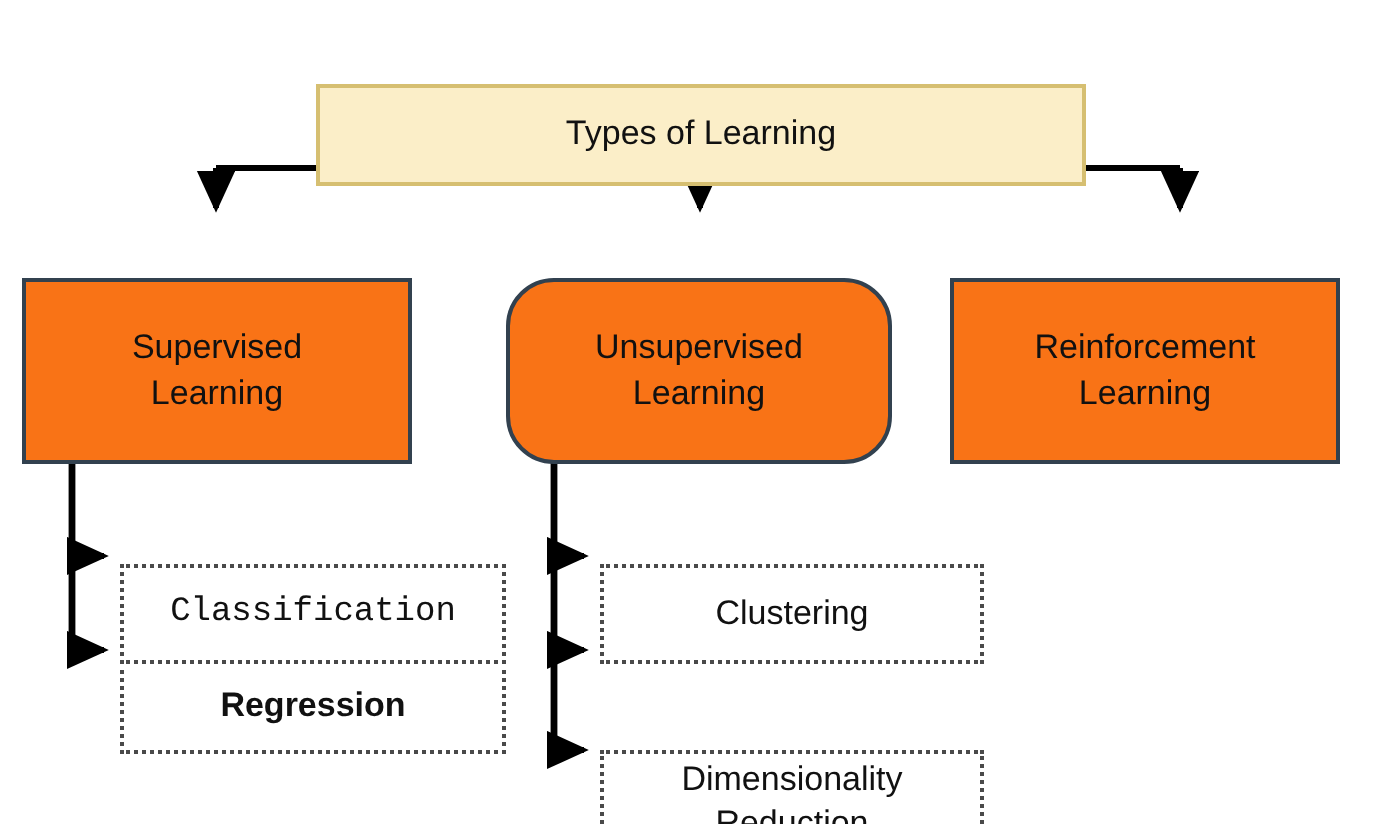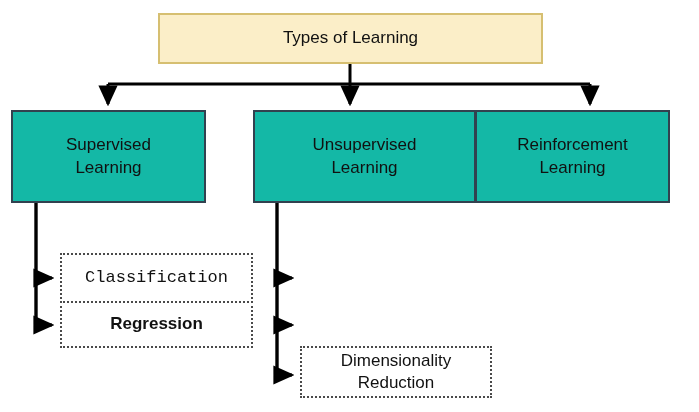--- a/index.html
+++ b/index.html
@@ -17,28 +17,29 @@
   }
   .node {
     position: absolute;
     box-sizing: border-box;
     display: flex;
     align-items: center;
     justify-content: center;
     text-align: center;
     line-height: 1.32;
     color: #111111;
+    margin-top: 29px;
   }
   .node-title {
     background: #fbeec8;
     border: 2px solid #d6bf71;
     font-size: 17px;
   }
   .node-primary {
-    background: #14b8a6;
+    background: #f97316;
     border: 2px solid #32414f;
     font-size: 17px;
   }
   .node-leaf {
     background: transparent;
     border: 2px dotted #4a4a4a;
     font-size: 17px;
   }
   .node-label {
     display: block;
@@ -97,38 +98,41 @@
 
   <div class="node node-title" style="left:158px; top:13px; width:385px; height:51px;">
     <span class="node-label">Types of Learning</span>
   </div>
 
   <div class="node node-primary" style="left:11px; top:110px; width:195px; height:93px;">
     <span class="node-label">Supervised
 Learning</span>
   </div>
 
-  <div class="node node-primary" style="left:253px; top:110px; width:223px; height:93px;">
+  <div class="node node-primary" style="left:253px; top:110px; width:193px; height:93px;border-radius:24px;">
     <span class="node-label">Unsupervised
 Learning</span>
   </div>
 
   <div class="node node-primary" style="left:475px; top:110px; width:195px; height:93px;">
     <span class="node-label">Reinforcement
 Learning</span>
   </div>
 
   <div class="node node-leaf" style="left:60px; top:253px; width:193px; height:50px;font-family:Liberation Mono, monospace;">
     <span class="node-label">Classification</span>
   </div>
 
   <div class="node node-leaf" style="left:60px; top:301px; width:193px; height:47px;font-weight:bold;">
     <span class="node-label">Regression</span>
   </div>
 
+  <div class="node node-leaf" style="left:300px; top:253px; width:192px; height:50px;">
+    <span class="node-label">Clustering</span>
+  </div>
 
 
   <div class="node node-leaf" style="left:300px; top:346px; width:192px; height:52px;">
     <span class="node-label">Dimensionality
 Reduction</span>
   </div>
 
 </div>
 
 </body></html>

